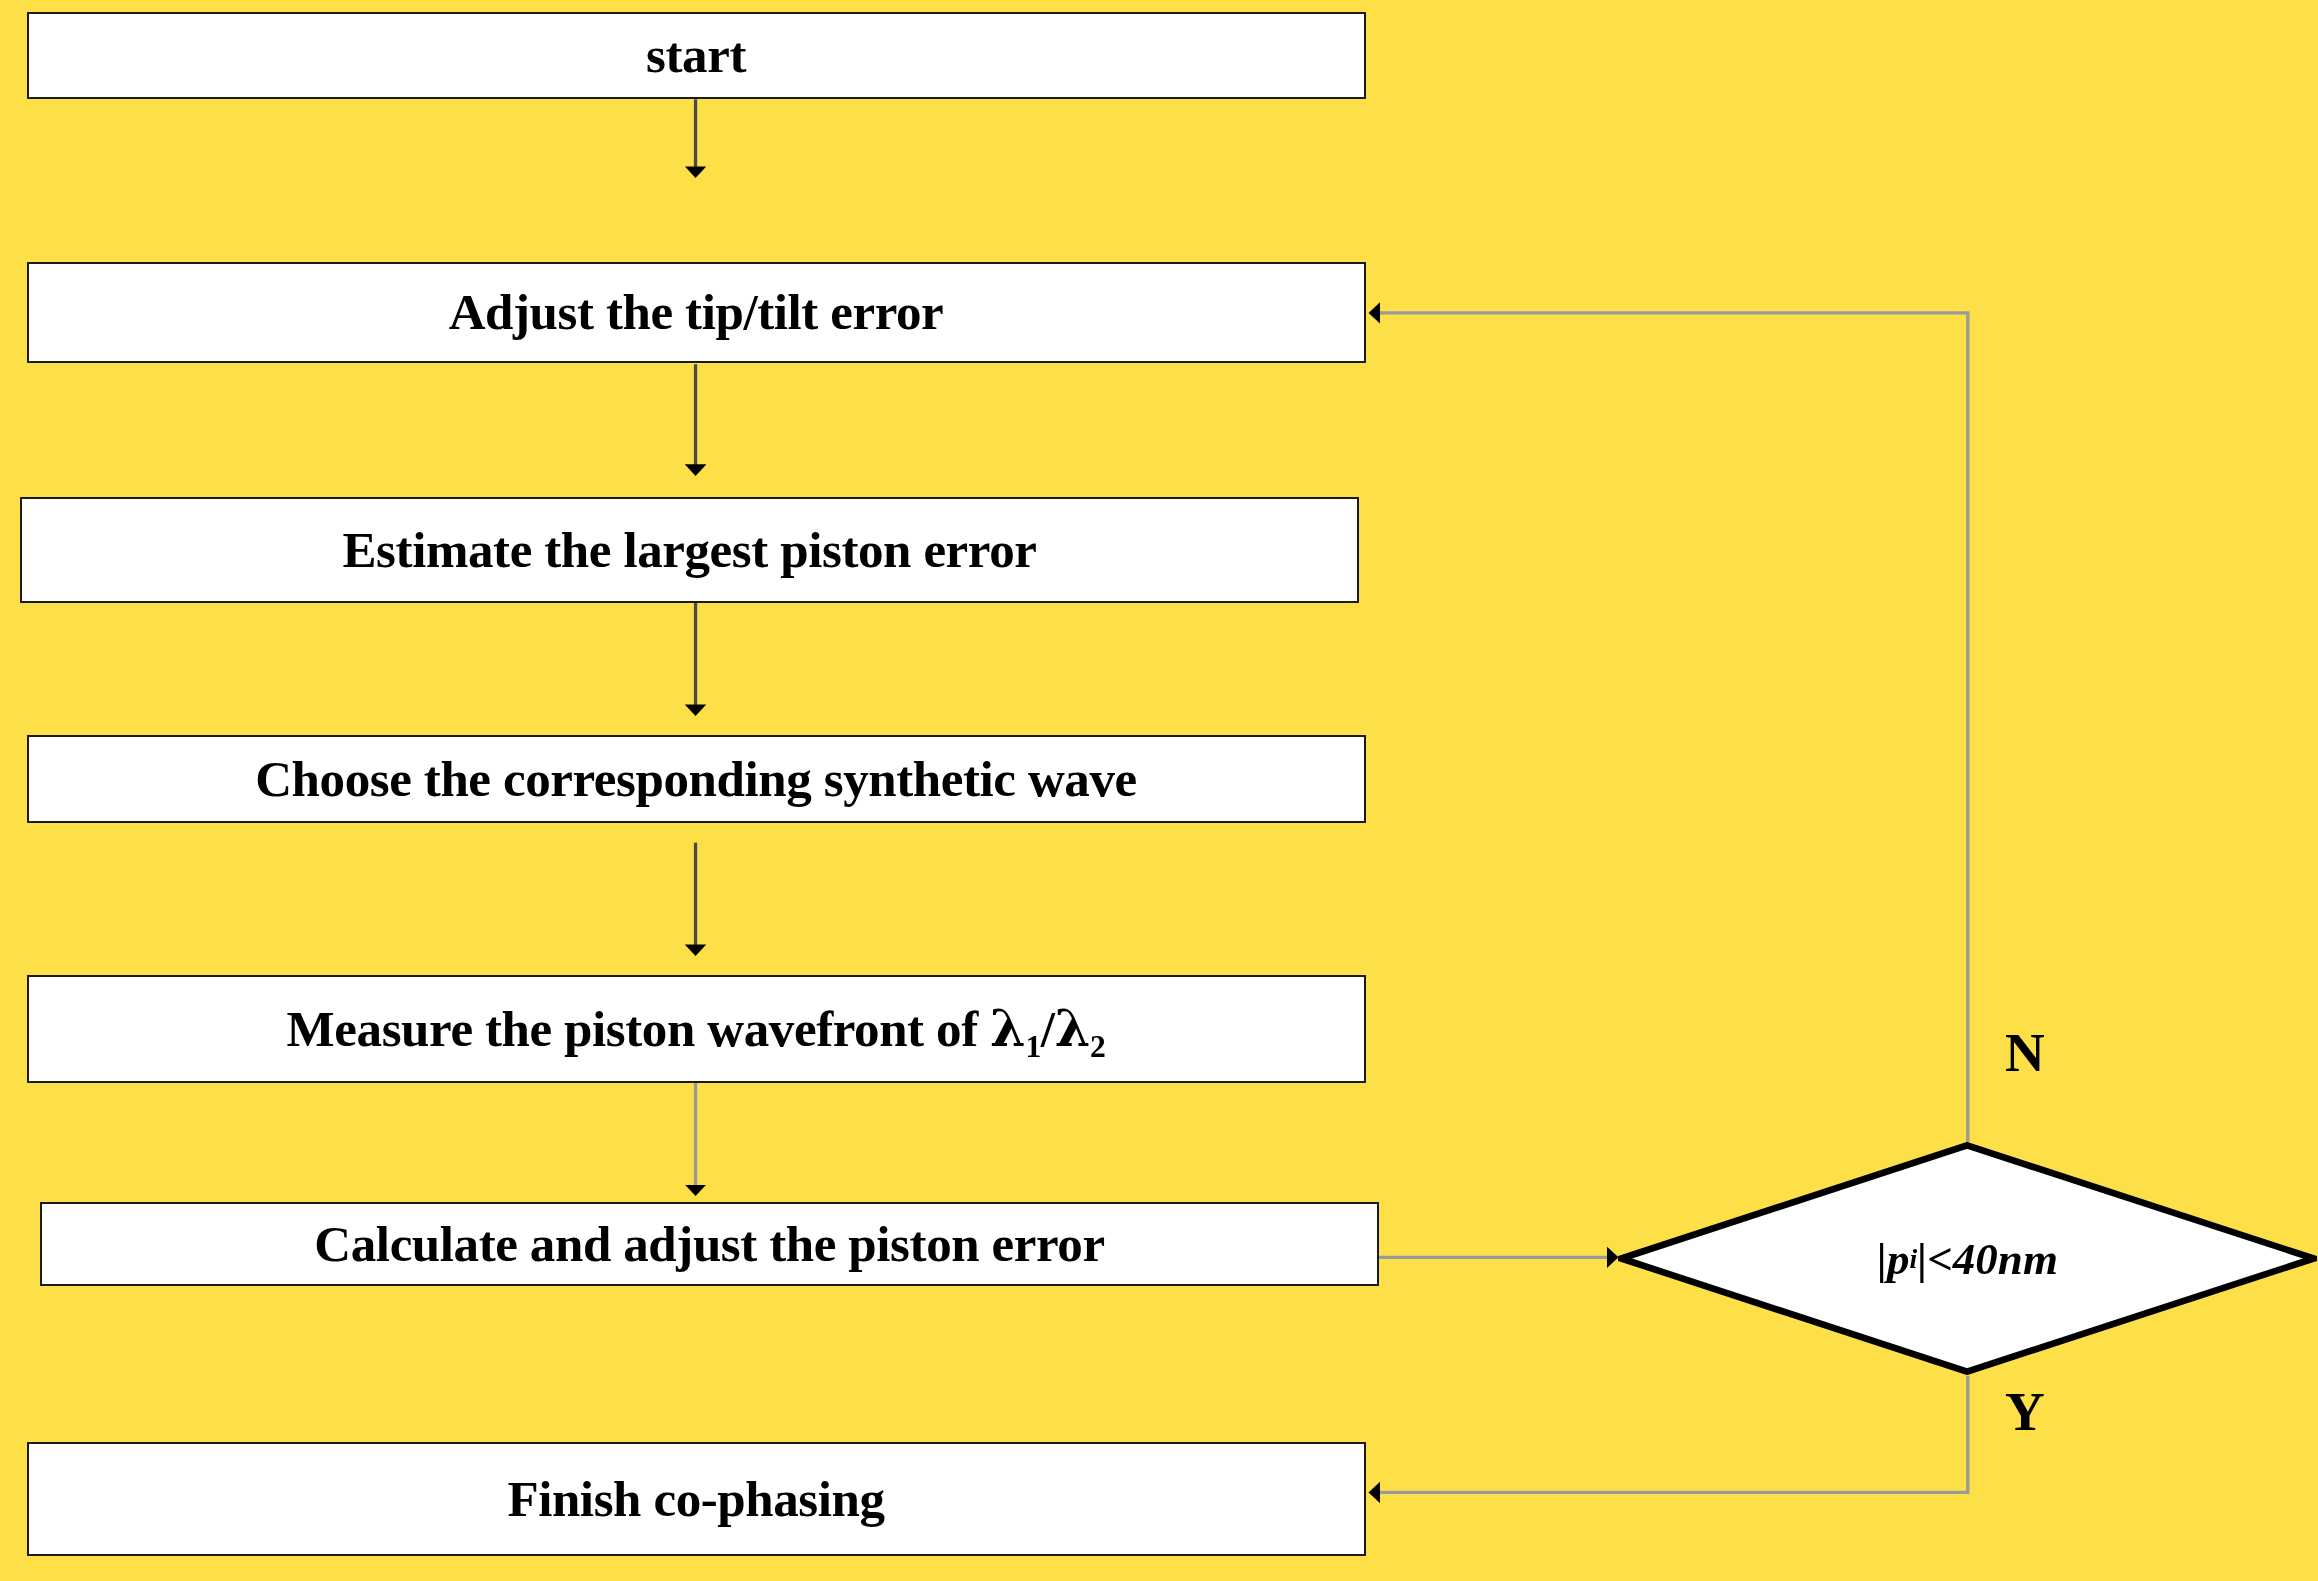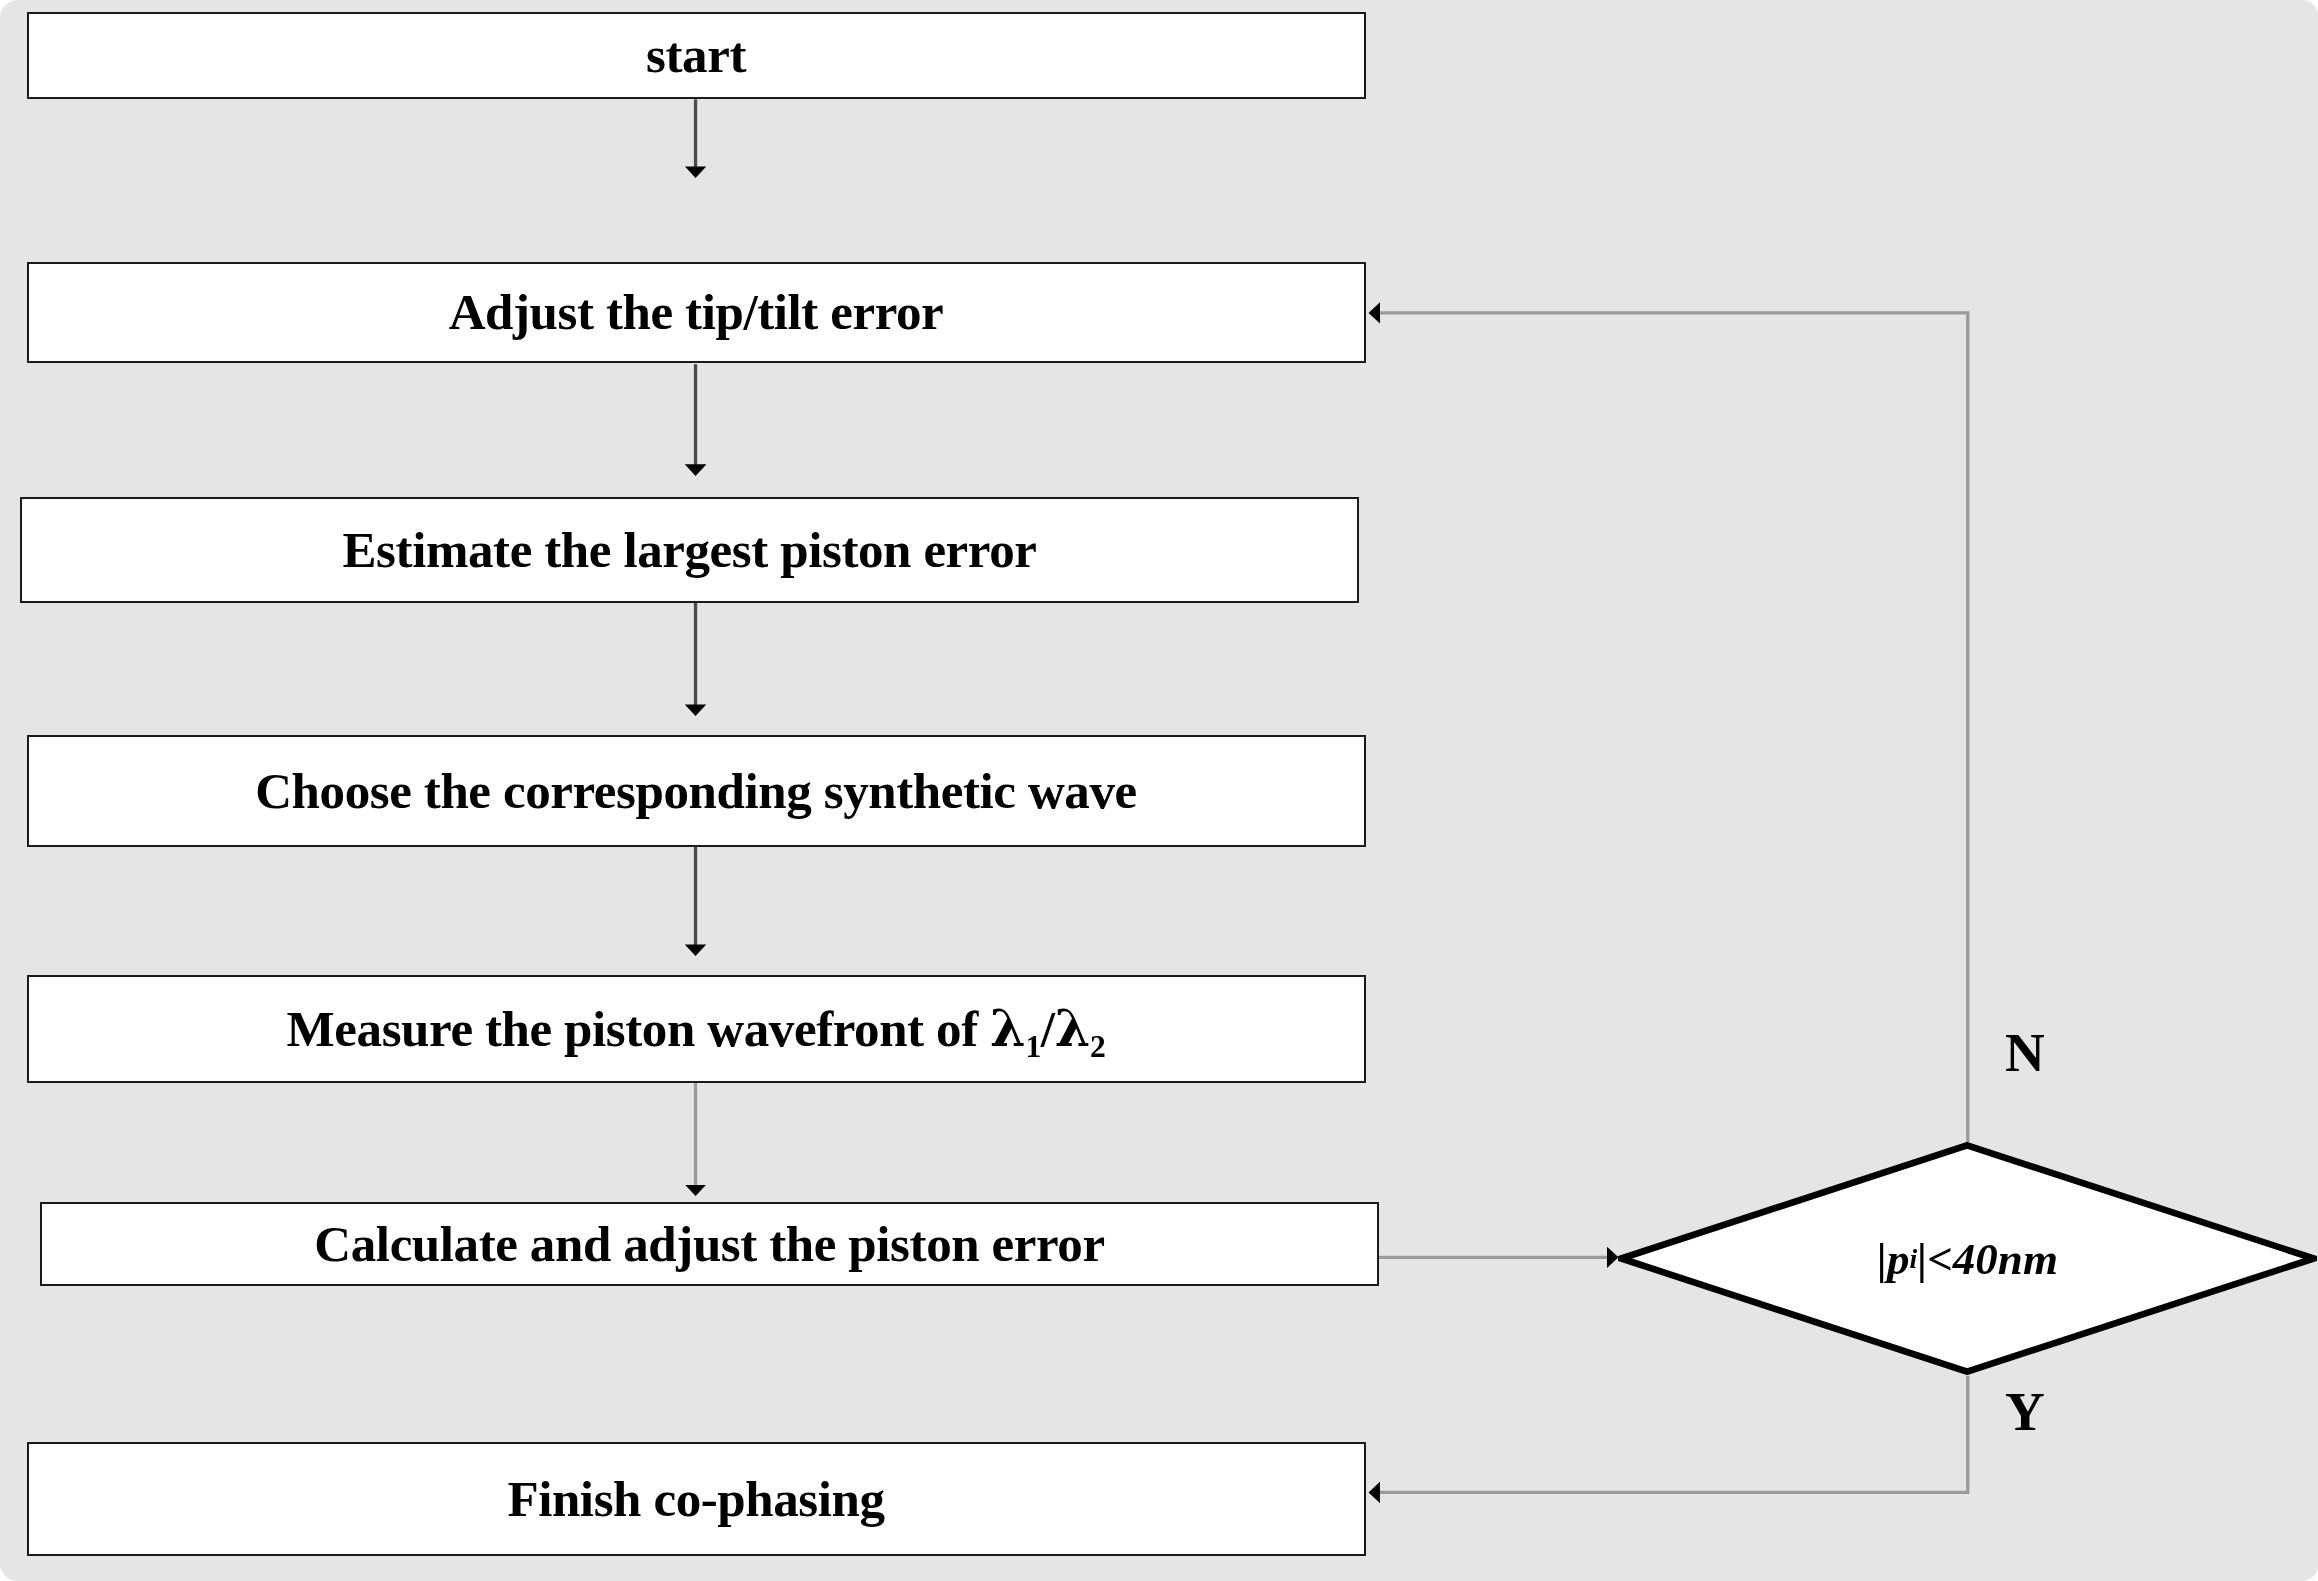--- a/index.html
+++ b/index.html
@@ -4,24 +4,23 @@
 <style>
   html, body {
     margin: 0;
     padding: 0;
     background: #ffffff;
   }
   #canvas {
     position: relative;
     width: 2319px;
     height: 1581px;
-    background: #e5e5e5;
+    background: #fde047;
     overflow: hidden;
     font-family: "Liberation Serif", "DejaVu Serif", serif;
-    border-radius: 18px;
   }
   .flow-box {
     position: absolute;
     box-sizing: border-box;
     background: #ffffff;
     border: 2.5px solid #1a1a1a;
     display: flex;
     align-items: center;
     justify-content: center;
   }
@@ -137,21 +136,21 @@
   </div>
 
   <div class="flow-box" style="left:26.5px; top:262px; width:1339px; height:101px;">
     <span class="box-label">Adjust the tip/tilt error</span>
   </div>
 
   <div class="flow-box" style="left:20px; top:497px; width:1339px; height:106px;">
     <span class="box-label">Estimate the largest piston error</span>
   </div>
 
-  <div class="flow-box" style="left:26.5px; top:735px; width:1339px; height:112px;">
+  <div class="flow-box" style="left:26.5px; top:735px; width:1339px; height:88px;">
     <span class="box-label">Choose the corresponding synthetic wave</span>
   </div>
 
   <div class="flow-box" style="left:26.5px; top:975px; width:1339px; height:108px;">
     <span class="box-label">
       <span>Measure the piston wavefront of </span><span class="lam">λ</span><span class="sub">1</span><span>/</span><span class="lam">λ</span><span class="sub">2</span>
     </span>
   </div>
 
   <div class="flow-box" style="left:40px; top:1202px; width:1339px; height:84px;">

